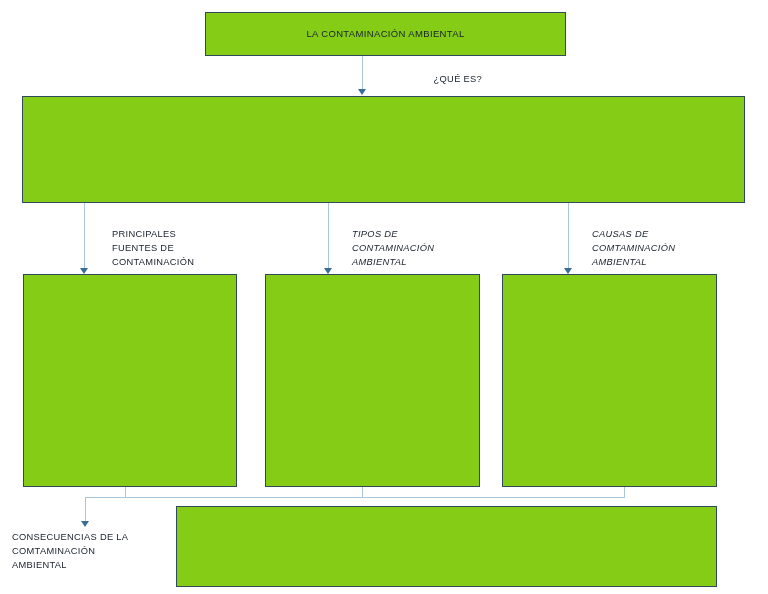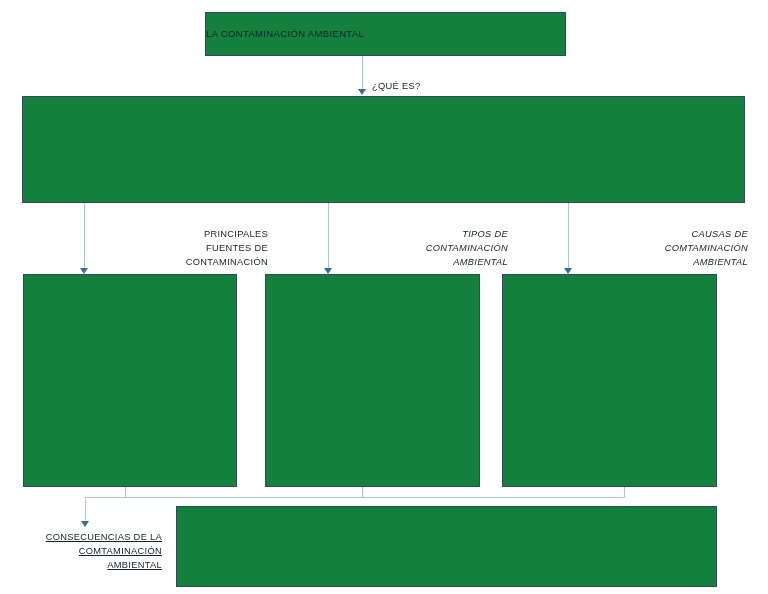--- a/index.html
+++ b/index.html
@@ -16,35 +16,36 @@
     position: relative;
     width: 768px;
     height: 594px;
     background: #ffffff;
     overflow: hidden;
   }
   .node {
     position: absolute;
     box-sizing: border-box;
     border: 1.5px solid #31495c;
-    background: #15803d;
+    background: #84cc16;
     display: flex;
     align-items: center;
+    justify-content: center;
     text-align: center;
   }
   .node-text {
     font-size: 9.5px;
     letter-spacing: 0.35px;
     line-height: 1.45;
     color: #18202b;
     white-space: pre-line;
   }
   .label {
     position: absolute;
-    text-align: right;
+    text-align: left;
     font-size: 9.3px;
     letter-spacing: 0.3px;
     line-height: 1.5;
     color: #18202b;
     white-space: pre-line;
   }
   
   .vline {
     position: absolute;
     width: 1.3px;
@@ -71,21 +72,21 @@
 <div id="canvas">
 
   <div class="node" style="left:205px; top:12px; width:361px; height:44px;">
     <span class="node-text">LA CONTAMINACIÓN AMBIENTAL</span>
   </div>
 
   <div class="edge-group">
     <div class="vline" style="left:362px; top:56px; height:34px;"></div>
     <div class="arrow-down" style="left:357.5px; top:89px;"></div>
   </div>
-  <div class="label" style="left:372px; top:80px; width:110px; text-align:left;">¿QUÉ ES?</div>
+  <div class="label" style="left:372px; top:73px; width:110px; text-align:right;">¿QUÉ ES?</div>
 
   <div class="node" style="left:22px; top:96px; width:723px; height:107px;">
     <span class="node-text"></span>
   </div>
 
   <div class="edge-group">
     <div class="vline" style="left:84px; top:203px; height:66px;"></div>
     <div class="arrow-down" style="left:80px; top:268px;"></div>
   </div>
   <div class="edge-group">
@@ -122,21 +123,21 @@
     <div class="vline" style="left:125px; top:487px; height:11px;"></div>
     <div class="vline" style="left:362px; top:487px; height:11px;"></div>
     <div class="vline" style="left:624px; top:487px; height:11px;"></div>
 
     <div class="hline" style="left:85px; top:497px; width:540px;"></div>
 
     <div class="vline" style="left:85px; top:497px; height:27px;"></div>
     <div class="arrow-down" style="left:81px; top:521px;"></div>
   </div>
 
-  <div class="label" style="left:12px; top:531px; width:150px;text-decoration:underline;">CONSECUENCIAS  DE LA
+  <div class="label" style="left:12px; top:531px; width:150px;">CONSECUENCIAS  DE LA
 COMTAMINACIÓN
 AMBIENTAL</div>
 
   <div class="node" style="left:176px; top:506px; width:541px; height:81px;">
     <span class="node-text"></span>
   </div>
 
 </div>
 
 </body></html>

